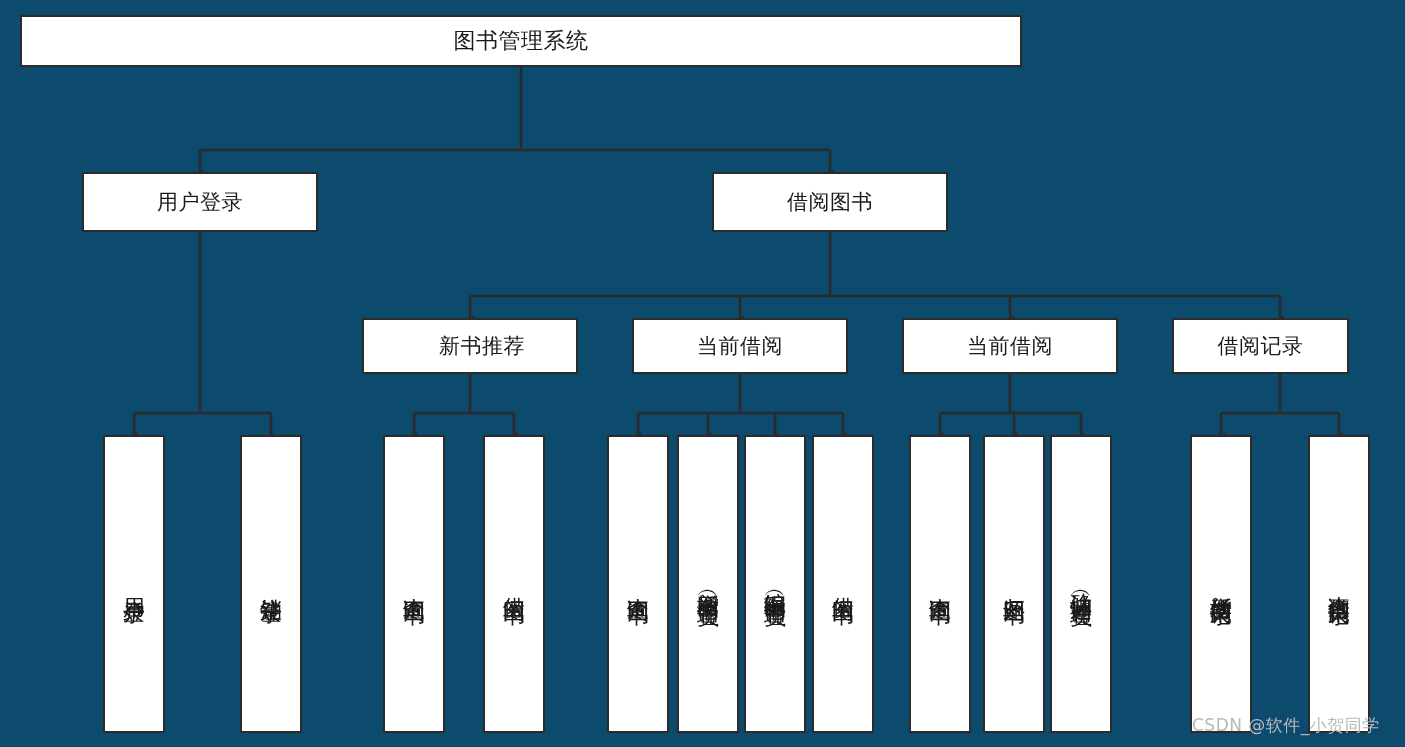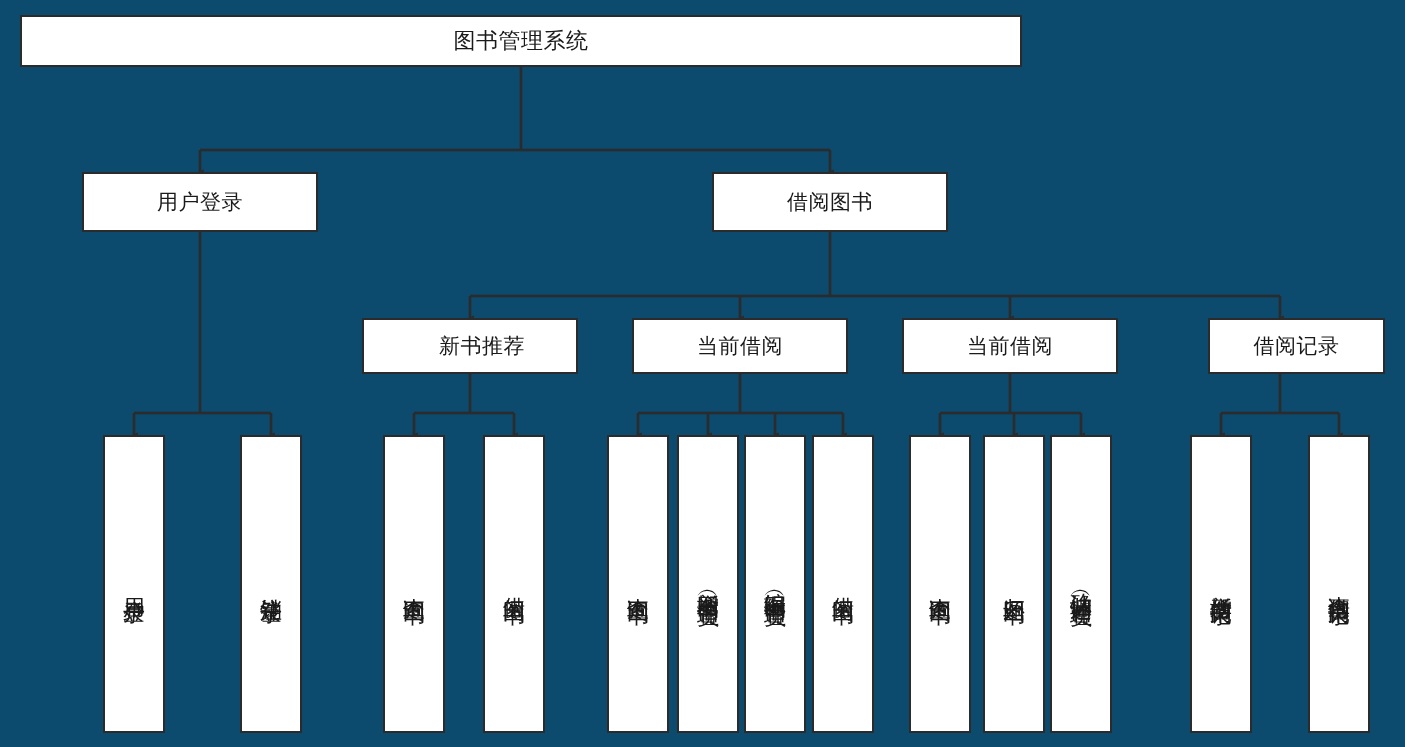--- a/index.html
+++ b/index.html
@@ -133,21 +133,21 @@
       </div>
       <div class="node horiz" id="node-n-newbook" style="left: 362px; top: 318px; width: 216px; height: 56px; padding-left: 24px;">
         <span class="label">新书推荐</span>
       </div>
       <div class="node horiz" id="node-n-borrow" style="left: 632px; top: 318px; width: 216px; height: 56px;">
         <span class="label">当前借阅</span>
       </div>
       <div class="node horiz" id="node-n-current" style="left: 902px; top: 318px; width: 216px; height: 56px;">
         <span class="label">当前借阅</span>
       </div>
-      <div class="node horiz" id="node-n-record" style="left: 1172px; top: 318px; width: 177px; height: 56px; margin-left: 36px;">
+      <div class="node horiz" id="node-n-record" style="left: 1172px; top: 318px; width: 177px; height: 56px;">
         <span class="label">借阅记录</span>
       </div>
       <div class="node vert" id="node-l-userlogin" style="left: 103px; top: 435px; width: 62px; height: 298px;">
         <span class="label">用户登录</span>
       </div>
       <div class="node vert" id="node-l-logout" style="left: 240px; top: 435px; width: 62px; height: 298px;">
         <span class="label">注销登录</span>
       </div>
       <div class="node vert" id="node-l-q1" style="left: 383px; top: 435px; width: 62px; height: 298px;">
         <span class="label">查询图书</span>
@@ -177,13 +177,14 @@
         <span class="label">确认归还（管理员）</span>
       </div>
       <div class="node vert" id="node-l-addrec" style="left: 1190px; top: 435px; width: 62px; height: 298px;">
         <span class="label">新增借阅记录</span>
       </div>
       <div class="node vert" id="node-l-qrec" style="left: 1308px; top: 435px; width: 62px; height: 298px;">
         <span class="label">查询借阅记录</span>
       </div>
     </div>
 
+  <div class="watermark" style="left:1192px; top:714px;">CSDN @软件_小贺同学</div>
 </div>
 
 </body></html>

